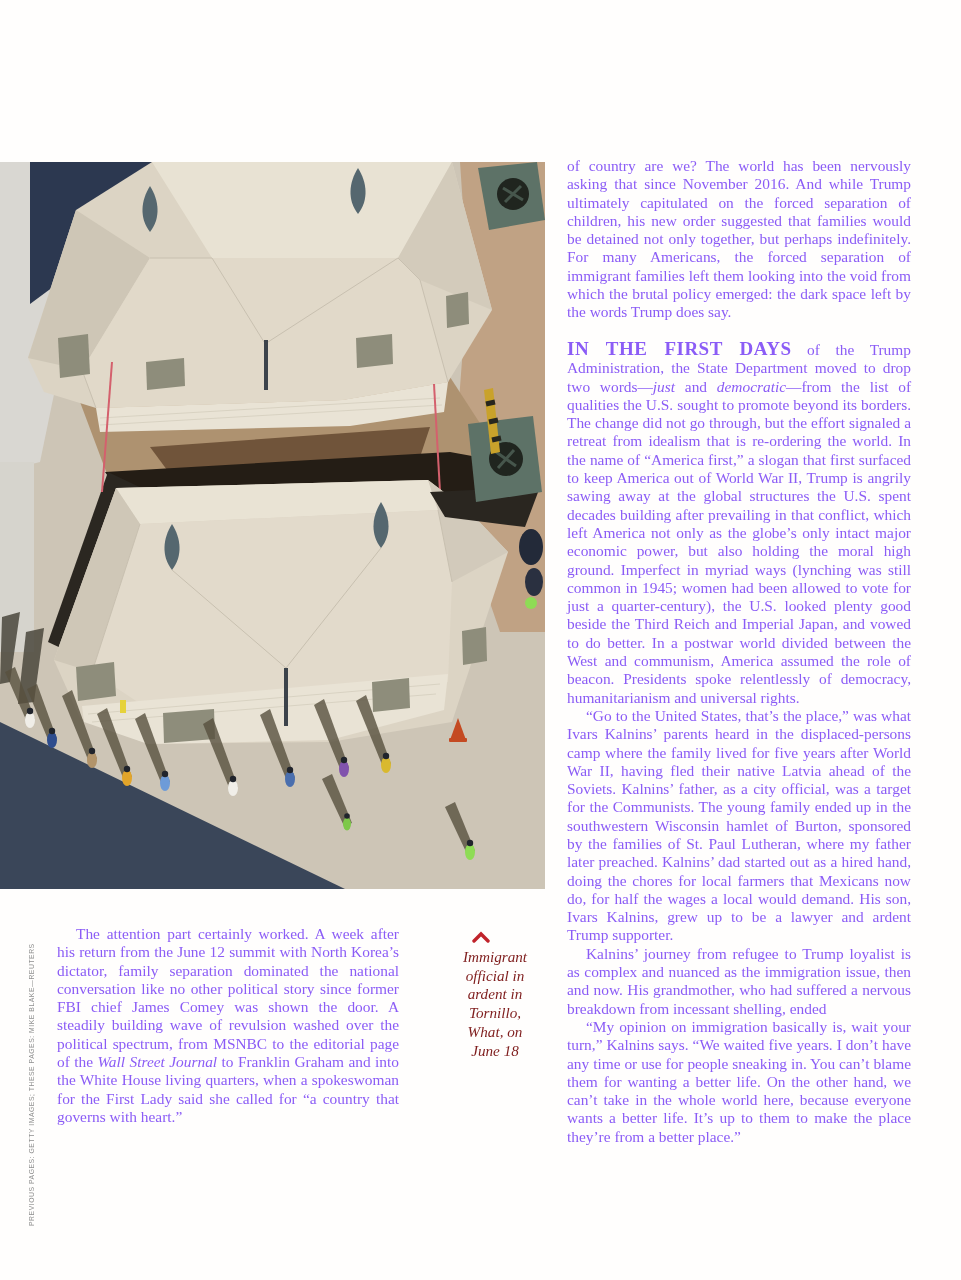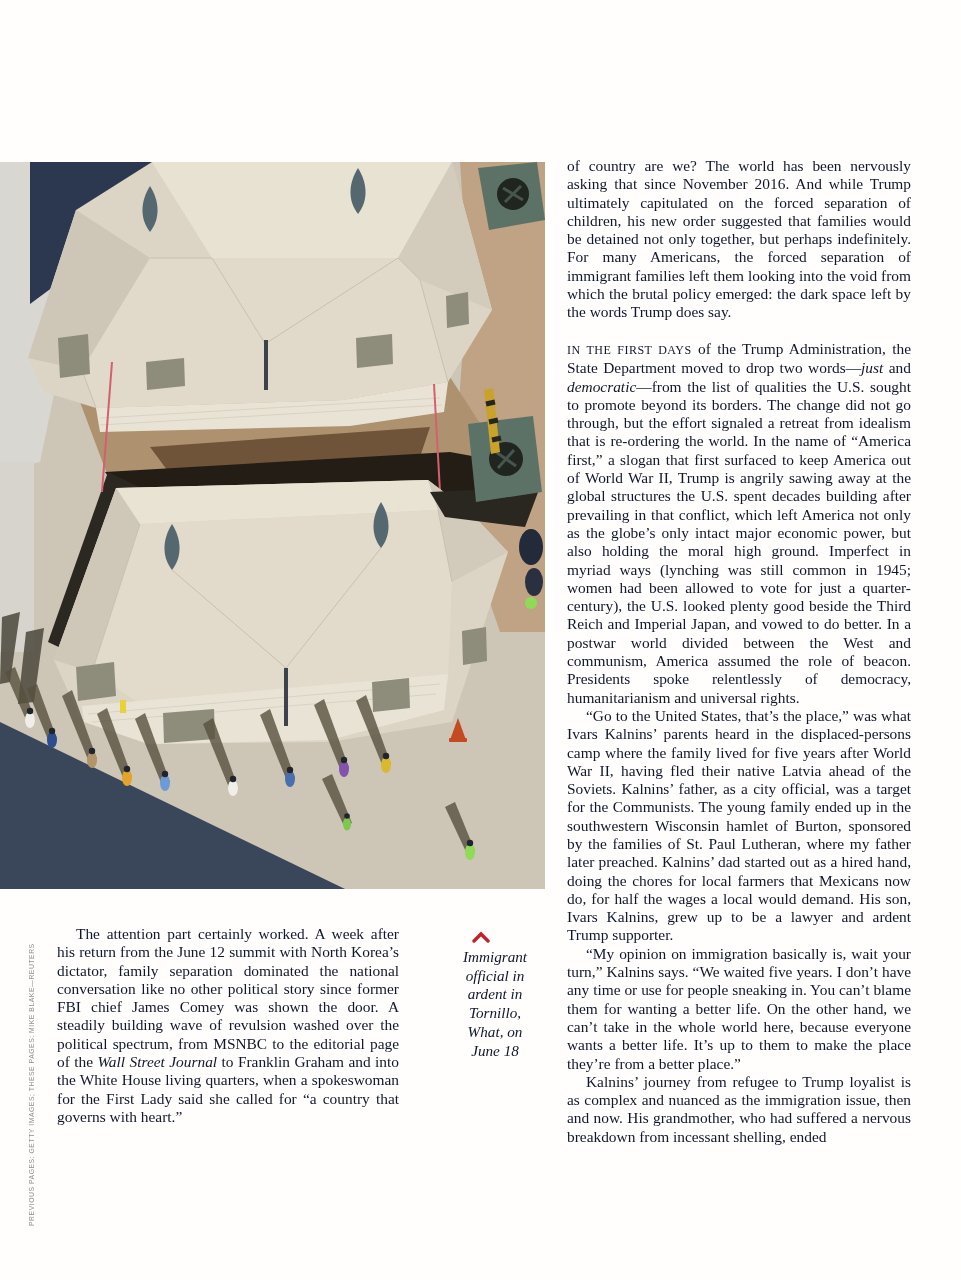--- a/index.html
+++ b/index.html
@@ -7,38 +7,38 @@
     width:961px; height:1280px; position:relative;
     background:#ffffff; overflow:hidden;
     font-family:"Liberation Serif", serif;
   }
   .page { position:absolute; inset:0; background:#fffefd; }
 
   .photo-wrap { position:absolute; left:0; top:162px; width:545px; height:727px; }
   .photo-wrap svg { display:block; width:545px; height:727px; }
 
   .col {
-    position:absolute; color:#0f172a;
+    position:absolute; color:#8b5cf6;
     font-size:15.4px; line-height:18.3px;
     text-align:justify;
   }
   .col p { margin:0; padding:0; }
   .col p.indent { text-indent:19px; }
   .col p.section { margin-top:18.3px; }
-  .lead { font-weight:400; font-size:12px; letter-spacing:0.5px; }
+  .lead { font-weight:700; font-size:19px; letter-spacing:0.5px; }
   .col i { font-style:italic; }
 
   .left-col  { left:57px;  top:925px; width:342px; }
   .right-col { left:567px; top:157px; width:344px; }
 
   .caret-box { position:absolute; left:471px; top:929px; width:20px; height:12px; }
   .caption {
     position:absolute; left:441px; top:948px; width:108px;
     text-align:center; font-style:italic;
-    font-size:15.2px; line-height:18.7px; color:#0f172a;
+    font-size:15.2px; line-height:18.7px; color:#7f1d1d;
   }
   .caption div { white-space:nowrap; }
 
   .credit {
     position:absolute; left:28px; top:1226px;
     transform:rotate(-90deg); transform-origin:0 0;
     font-family:"Liberation Sans", sans-serif;
     font-size:6.8px; letter-spacing:0.55px;
     color:#8f8f8f; white-space:nowrap;
   }
@@ -212,17 +212,17 @@
   <div class="credit">PREVIOUS PAGES: GETTY IMAGES; THESE PAGES: MIKE BLAKE—REUTERS</div>
 
   <div class="col left-col">
     <p class="indent"><span>The attention part certainly worked. A week after his return from the June 12 summit with North Korea’s dictator, family separation dominated the national conversation like no other political story since former FBI chief James Comey was shown the door. A steadily building wave of revulsion washed over the political spectrum, from MSNBC to the editorial page of the </span><i>Wall Street Journal</i><span> to Franklin Graham and into the White House living quarters, when a spokeswoman for the First Lady said she called for “a country that governs with heart.”</span></p>
   </div>
 
   <div class="col right-col">
     <p>of country are we? The world has been nervously asking that since November 2016. And while Trump ultimately capitulated on the forced separation of children, his new order suggested that families would be detained not only together, but perhaps indefinitely. For many Americans, the forced separation of immigrant families left them looking into the void from which the brutal policy emerged: the dark space left by the words Trump does say.</p>
     <p class="section"><span class="lead">IN THE FIRST DAYS</span><span> of the Trump Administration, the State Department moved to drop two words—</span><i>just</i><span> and </span><i>democratic</i><span>—from the list of qualities the U.S. sought to promote beyond its borders. The change did not go through, but the effort signaled a retreat from idealism that is re-ordering the world. In the name of “America first,” a slogan that first surfaced to keep America out of World War II, Trump is angrily sawing away at the global structures the U.S. spent decades building after prevailing in that conflict, which left America not only as the globe’s only intact major economic power, but also holding the moral high ground. Imperfect in myriad ways (lynching was still common in 1945; women had been allowed to vote for just a quarter-century), the U.S. looked plenty good beside the Third Reich and Imperial Japan, and vowed to do better. In a postwar world divided between the West and communism, America assumed the role of beacon. Presidents spoke relentlessly of democracy, humanitarianism and universal rights.</span></p>
     <p class="indent">“Go to the United States, that’s the place,” was what Ivars Kalnins’ parents heard in the displaced-persons camp where the family lived for five years after World War II, having fled their native Latvia ahead of the Soviets. Kalnins’ father, as a city official, was a target for the Communists. The young family ended up in the southwestern Wisconsin hamlet of Burton, sponsored by the families of St. Paul Lutheran, where my father later preached. Kalnins’ dad started out as a hired hand, doing the chores for local farmers that Mexicans now do, for half the wages a local would demand. His son, Ivars Kalnins, grew up to be a lawyer and ardent Trump supporter.</p>
+    <p class="indent">Kalnins’ journey from refugee to Trump loyalist is as complex and nuanced as the immigration issue, then and now. His grandmother, who had suffered a nervous breakdown from incessant shelling, ended</p>
     <p class="indent">“My opinion on immigration basically is, wait your turn,” Kalnins says. “We waited five years. I don’t have any time or use for people sneaking in. You can’t blame them for wanting a better life. On the other hand, we can’t take in the whole world here, because everyone wants a better life. It’s up to them to make the place they’re from a better place.”</p>
-    <p class="indent">Kalnins’ journey from refugee to Trump loyalist is as complex and nuanced as the immigration issue, then and now. His grandmother, who had suffered a nervous breakdown from incessant shelling, ended</p>
   </div>
 
 </div>
 
 </body></html>

